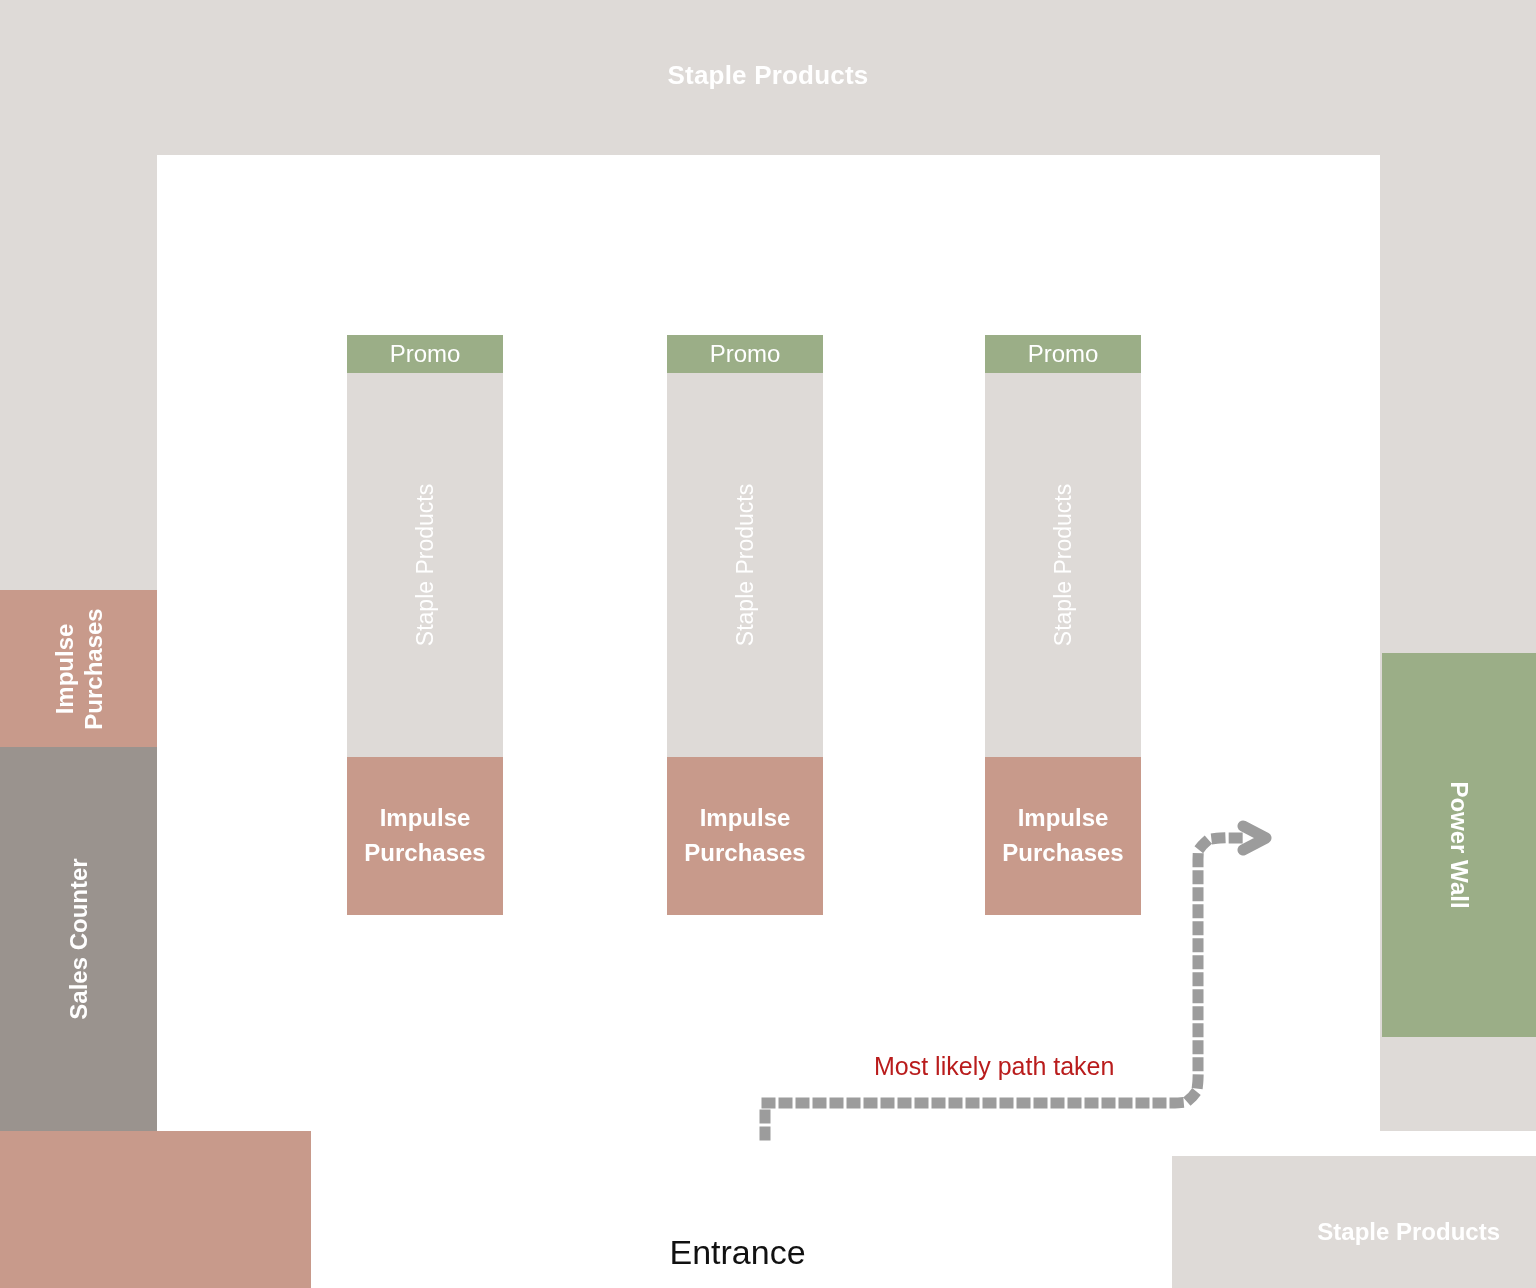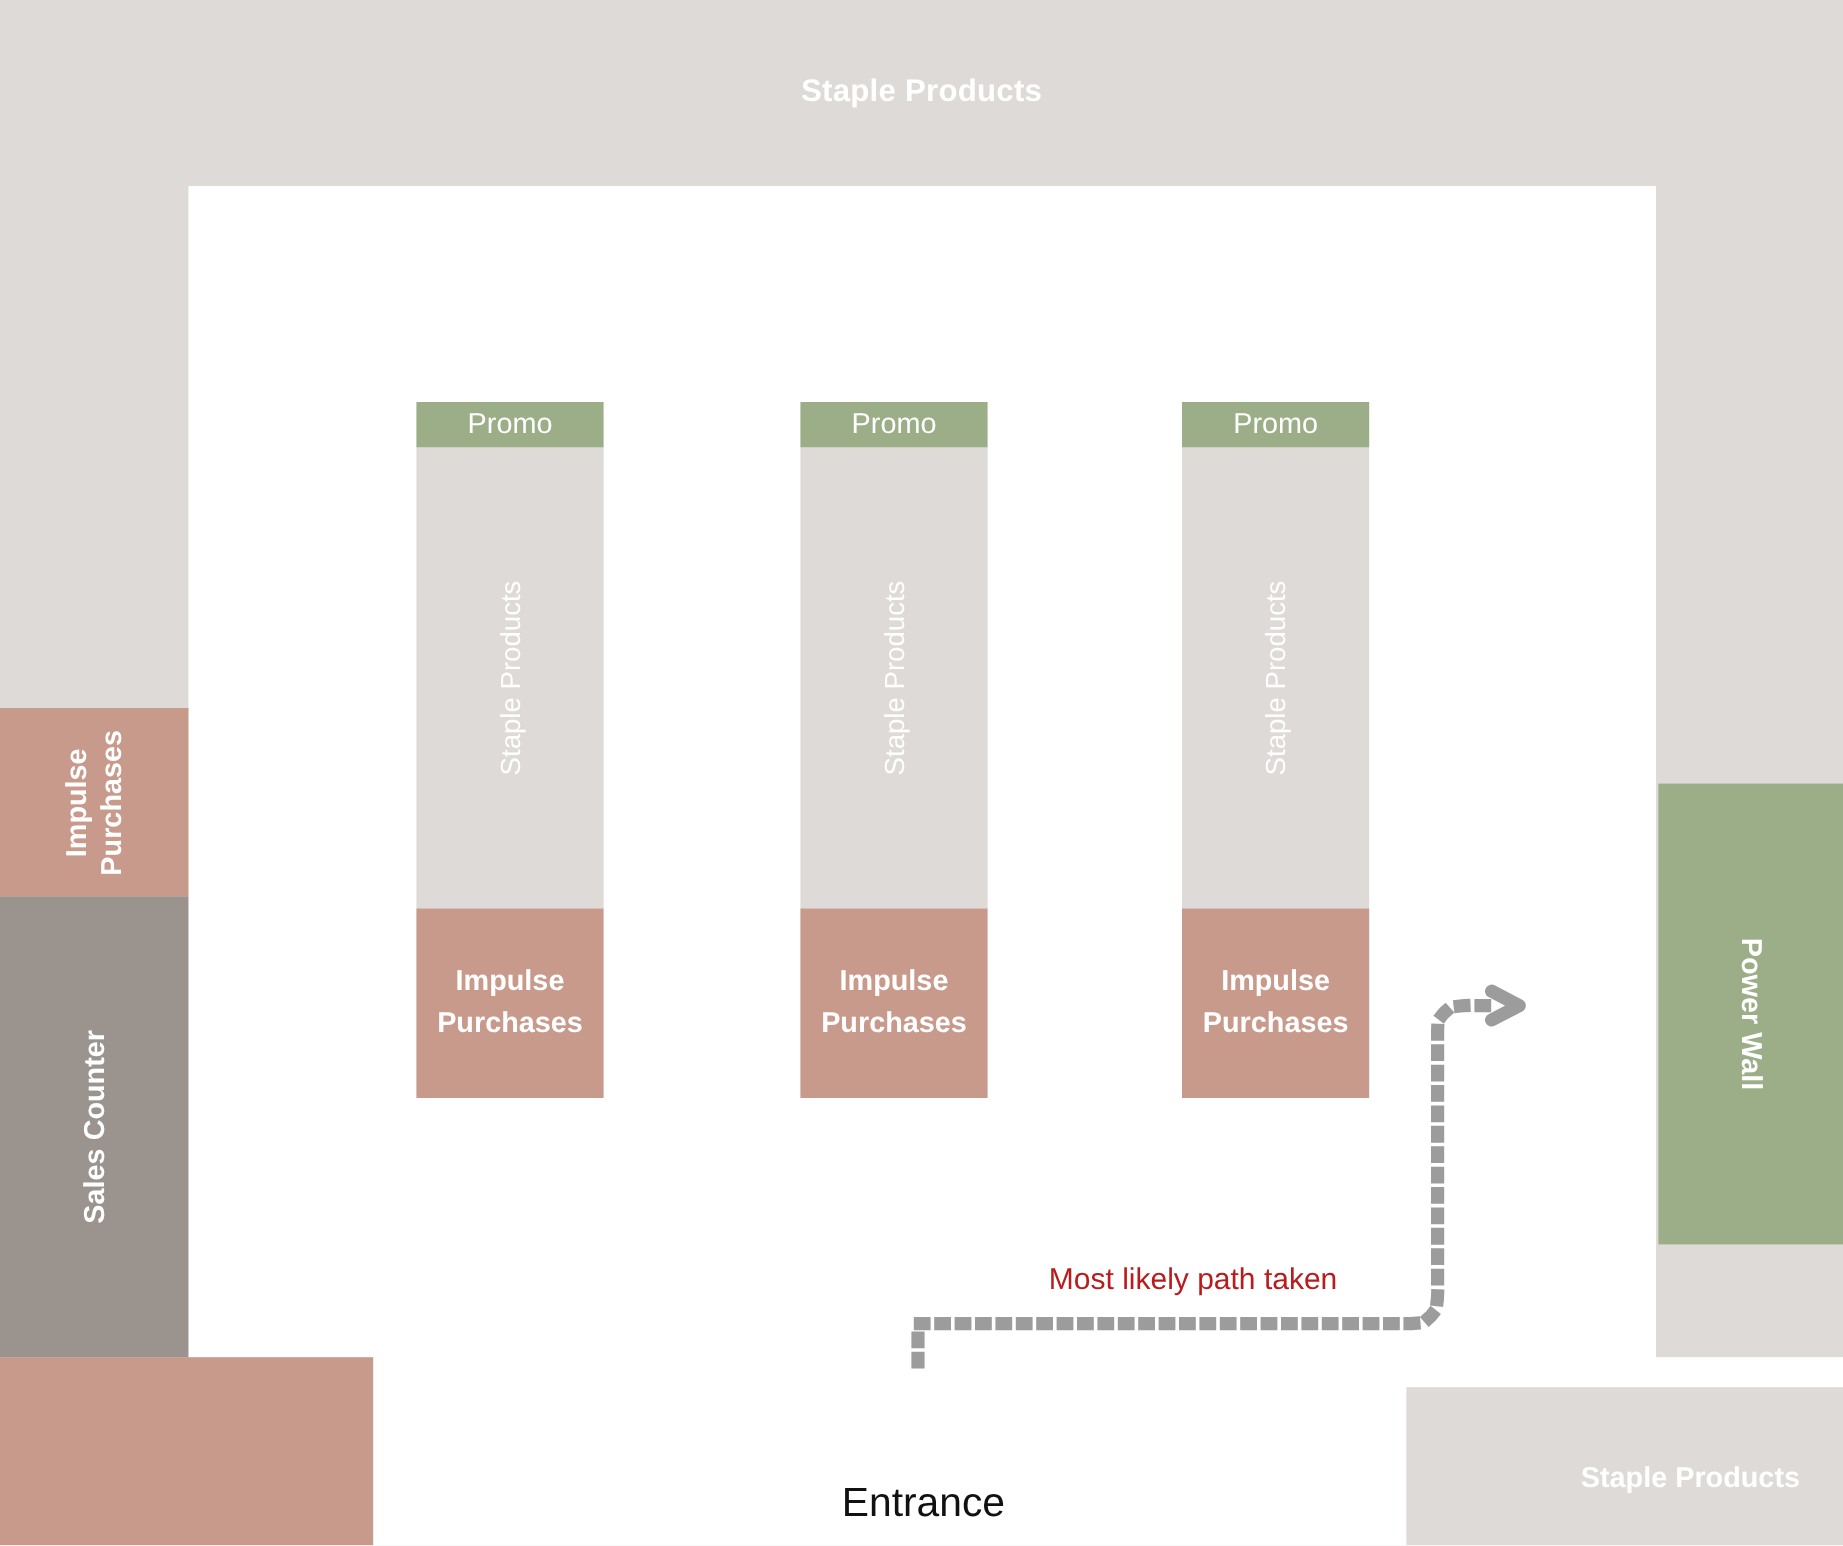--- a/index.html
+++ b/index.html
@@ -175,21 +175,20 @@
 
   
   .label-entrance {
     position: absolute;
     left: 0; top: 1233px;
     width: 1475px;
     text-align: center;
     color: #111111;
     font-size: 34px;
     font-weight: 400;
-    margin-left: 32px;
   }
 </style>
 </head>
 <body>
 
 <div id="stage">
 
   <div class="perimeter"></div>
   <div class="floor"></div>
   <div class="floor-lower-left"></div>

